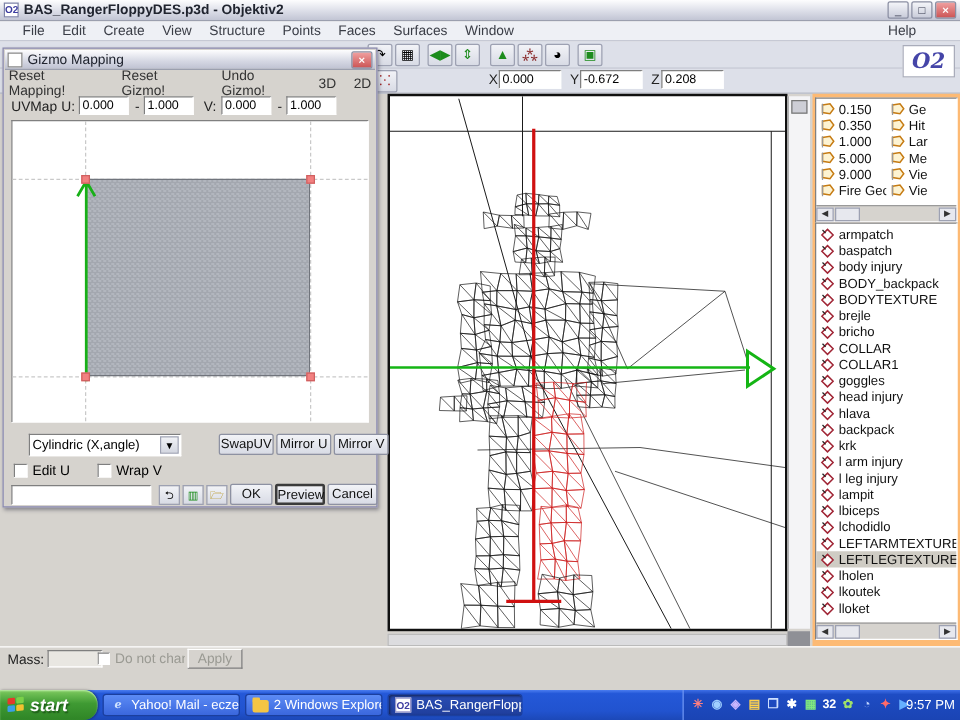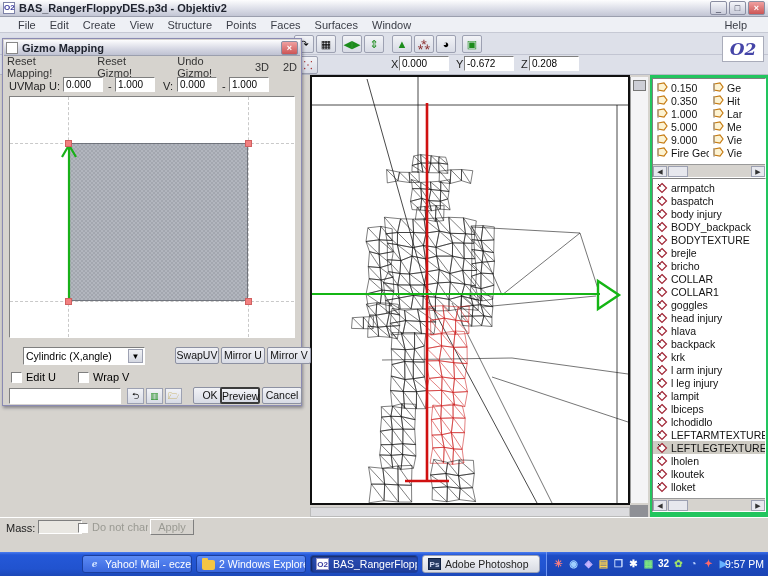--- a/index.html
+++ b/index.html
@@ -9,55 +9,55 @@
 
 
 .titlebar{left:0;top:0;width:768px;height:17px;background:linear-gradient(180deg,#fdfdfe,#dcdee8 55%,#c2c5d4);border-bottom:1px solid #9b9fae;display:flex;align-items:center;gap:4px;padding:0 3px}
 .titlebar .ttl{font-weight:bold;color:#20242f}
 .appicon{width:12px;height:12px;background:#fff;border:1px solid #7d82a8;color:#3d3da0;font-size:8px;font-weight:bold;line-height:10px;text-align:center}
 .winbtns{margin-left:auto;display:flex;gap:2px}
 .wbtn{width:17px;height:14px;border:1px solid #8a8ea2;border-radius:2px;background:linear-gradient(180deg,#f4f5f9,#c9ccda);font-size:9px;line-height:12px;text-align:center;color:#33374a}
 .wbtn.close{background:linear-gradient(180deg,#f0a0a0,#cc5555);color:#fff;font-weight:bold}
 .menubar{left:0;top:17px;width:768px;height:16px;background:#eef0f5;border-bottom:1px solid #c6c9d4;display:flex;align-items:center;padding:0 4px;color:#3a3d46}
 .menubar span{padding:1px 7px}
-.menubar .help{margin-left:auto;margin-right:10px}
+.menubar .help{margin-left:auto;margin-right:24px}
 .toolrow1{left:0;top:33px;width:768px;height:22px;background:#dde0e9;border-bottom:1px solid #c2c5d2}
 .toolrow2{left:0;top:55px;width:768px;height:20px;background:#dde0e9;border-bottom:1px solid #b7bac6}
 .tbtn{position:absolute;top:2px;width:20px;height:18px;background:linear-gradient(180deg,#f2f3f7,#d8dbe5);border:1px solid #9da1b2;border-radius:2px;text-align:center;font-size:11px;line-height:16px}
 .coordlbl{position:absolute;top:3px;color:#222}
 .coordfield{position:absolute;top:1px;width:50px;height:15px;border:1px solid;border-color:#7f7f7f #fff #fff #7f7f7f;background:#fff;font-size:10px;padding:0 2px;font-family:"Liberation Sans",sans-serif}
 .logobox{left:722px;top:36px;width:42px;height:26px;background:#fff;border:1px solid #a9acba;text-align:center}
 .logobox span{font-family:"DejaVu Serif",serif;font-style:italic;font-weight:bold;font-size:17px;color:#4545a8;line-height:24px}
 
 
 .vframe{left:310px;top:75px;width:320px;height:430px;border:2px solid #101010;background:#fff}
 .vscroll{left:630px;top:77px;width:18px;height:426px;background:#f4f4f6;border-left:1px solid #999}
 .vthumb{position:absolute;left:2px;top:3px;width:13px;height:11px;background:#cdced6;border:1px solid #777}
 .hscroll{left:310px;top:507px;width:320px;height:10px;background:#dcdcdf;border:1px solid #bbb}
 .scorner{left:630px;top:505px;width:18px;height:12px;background:#8f9096}
 #viewport-svg{position:absolute;left:312px;top:77px;width:316px;height:426px}
 
 
-.rpanel{left:650px;top:75px;width:118px;height:442px;background:#22c55e}
+.rpanel{left:650px;top:75px;width:118px;height:442px;background:#fdba74}
 .listbox{position:absolute;left:2px;width:114px;background:#fff;border:1px solid;border-color:#808080 #fff #fff #808080}
 .lodbox{top:3px;height:100px}
 .selbox{top:103px;height:334px}
 .row{height:13px;display:flex;align-items:center;gap:3px;padding-left:3px;font-size:10.5px;white-space:nowrap;overflow:hidden;color:#111}
 .row.sel{background:#cfccc4}
 .lodcols{display:flex}
 .lodcol{width:50%;overflow:hidden;padding-top:2px}
 .minibar{position:absolute;left:0;bottom:0;width:100%;height:13px;background:#d6d3ce;border-top:1px solid #9a9a9a;display:flex;align-items:center}
 .mbtn{width:14px;height:11px;background:#e7e8ee;border:1px solid #9da1b2;font-size:7px;line-height:9px;text-align:center;color:#333}
 .mthumb{width:20px;height:11px;background:#e7e8ee;border:1px solid #9da1b2;margin-left:1px}
 .mbtn.right{margin-left:auto}
 
 
 .dialog{left:2px;top:38px;width:300px;height:368px;background:#d6d3ce;border:1px solid #8a8ab2;box-shadow:1px 2px 3px rgba(40,40,60,.45);z-index:30}
 .dtitle{position:absolute;left:1px;top:1px;right:1px;height:16px;background:linear-gradient(180deg,#fdfdfe,#d5d7e3 60%,#bfc2d2);display:flex;align-items:center;gap:4px;padding:0 2px;border-bottom:1px solid #9b9fae}
-.dtitle .t{font-weight:bold;color:#20242f}
+.dtitle .t{font-weight:normal;color:#20242f}
 .dmenu{position:absolute;left:4px;top:20px;right:4px;height:15px;display:flex;gap:14px;align-items:center;color:#333}
 .uvrow{position:absolute;left:4px;top:38px;right:4px;height:18px;color:#222}
 .uvrow .lbl{position:absolute;top:3px}
 .ufield{position:absolute;top:0;width:40px;height:15px;border:1px solid;border-color:#7f7f7f #fff #fff #7f7f7f;background:#fff;font-size:10px;padding:0 2px;font-family:"Liberation Sans",sans-serif}
 .preview{position:absolute;left:6px;top:57px;width:286px;height:242px;background:#fff;border:1px solid;border-color:#808080 #fff #fff #808080}
 .guide-v{position:absolute;top:0;bottom:0;width:0;border-left:1px dashed #c9c9c9}
 .guide-h{position:absolute;left:0;right:0;height:0;border-top:1px dashed #c9c9c9}
 .uvsquare{position:absolute;left:58px;top:46px;width:180px;height:158px;border:1px solid #70747c;background:conic-gradient(#b2b6be 25%,#a3a7af 0 50%,#b2b6be 0 75%,#a3a7af 0) 0 0/4px 4px}
 .handle{position:absolute;width:7px;height:7px;background:#f28080;border:1px solid #d06060}
 .drow1{position:absolute;left:20px;top:308px;right:6px;height:18px}
@@ -527,35 +527,44 @@
     </div>
     <div class="cbrow">
       <label><span class="cb"></span><span>Edit U</span></label>
       <label><span class="cb"></span><span>Wrap V</span></label>
     </div>
     <div class="drow2">
       <input class="txtin" value="" style="">
       <span class="ibtn" style="left:118px">⮌</span>
       <span class="ibtn" style="left:137px;color:#1c8c1c">▥</span>
       <span class="ibtn" style="left:156px;color:#b08a00">🗁</span>
-      <span class="dbtn" style="left:184px;width:34px">OK</span>
+      <span class="dbtn" style="left:175px;width:34px">OK</span>
       <span class="dbtn focused" style="left:211px;width:40px">Preview</span>
       <span class="dbtn" style="left:253px;width:40px">Cancel</span>
     </div>
   </div>
 
   <div class="abs massrow">
     <span class="lbl">Mass:</span>
     <input class="massfield" value="" style="">
     <label style="position:absolute;left:78px;top:3px;width:70px;overflow:hidden;white-space:nowrap" class="gray"><span class="cb" style="width:10px;height:10px"></span><span>Do not change total m</span></label>
     <span class="applybtn">Apply</span>
   </div>
 
 
   <div class="abs taskbar">
+    <div class="startbtn">
+      <span class="winflag">
+        <i style="background:#e33a2c"></i>
+          <i style="background:#7ad148"></i>
+          <i style="background:#3aa0e8"></i>
+          <i style="background:#f2c230"></i>
+      </span>
+      <span>start</span>
+    </div>
     <div id="tasks"></div>
     <div class="tray">
       <span id="tray-icons" style="display:flex">
           <span class="trayicon" style="color: rgb(255, 128, 128); font-weight: bold;">✳</span>
           <span class="trayicon" style="color: rgb(159, 208, 255); font-weight: bold;">◉</span>
           <span class="trayicon" style="color: rgb(201, 182, 255); font-weight: bold;">◈</span>
           <span class="trayicon" style="color: rgb(255, 211, 77); font-weight: bold;">▤</span>
           <span class="trayicon" style="color: rgb(207, 224, 255); font-weight: bold;">❒</span>
           <span class="trayicon" style="color: rgb(255, 255, 255); font-weight: bold;">✱</span>
           <span class="trayicon" style="color: rgb(127, 232, 127); font-weight: bold;">▦</span>
@@ -572,19 +581,15 @@
         <span>Yahoo! Mail - eczer...</span>
       </div>
       <div class="task" style="left: 196px; width: 110px;">
         <span class="ticon folder"></span>
         <span>2 Windows Explorer</span>
       </div>
       <div class="task active" style="left: 310px; width: 108px;">
         <span class="ticon o2t">O2</span>
         <span>BAS_RangerFloppy...</span>
       </div>
-      <div class="task light" style="left: 422px; width: 118px;">
-        <span class="ticon ps">Ps</span>
-        <span>Adobe Photoshop</span>
-      </div>
     </div>
 
 </div>
 
 </body></html>

